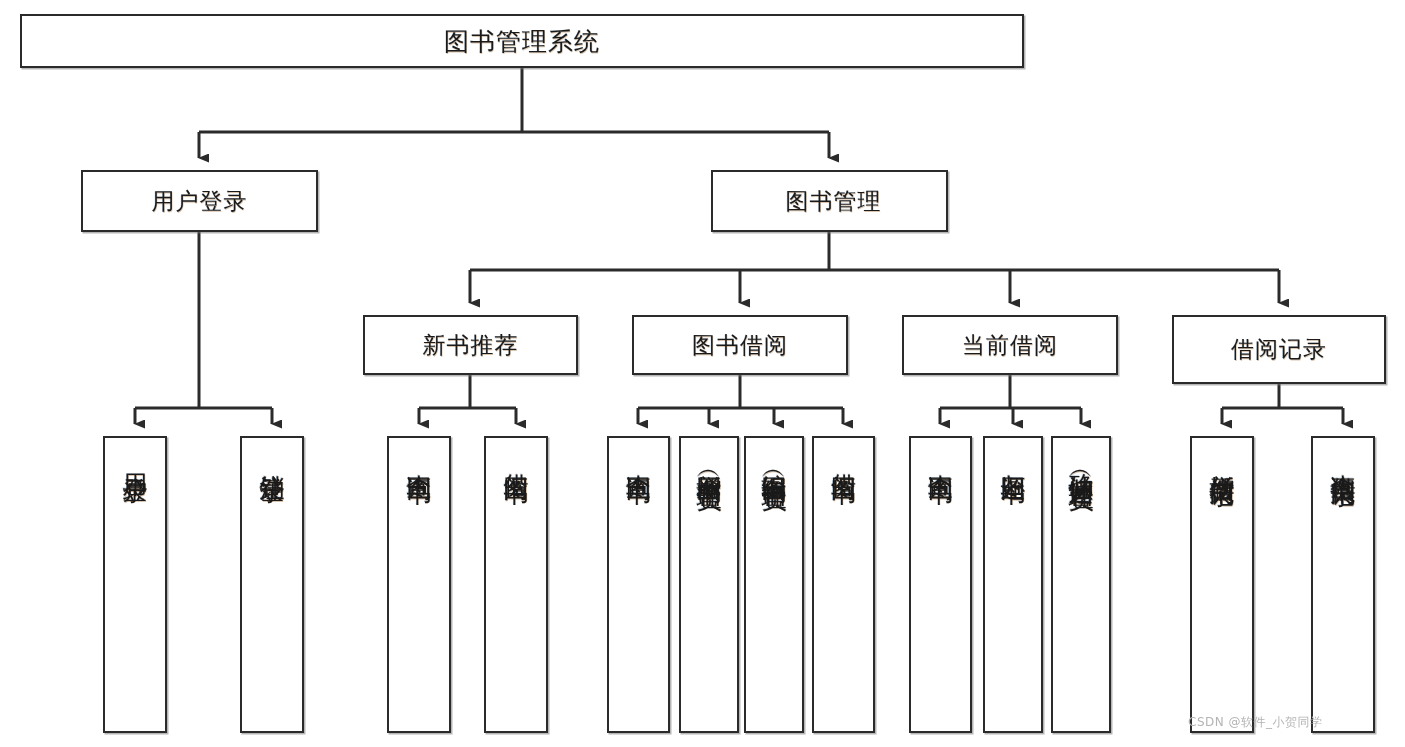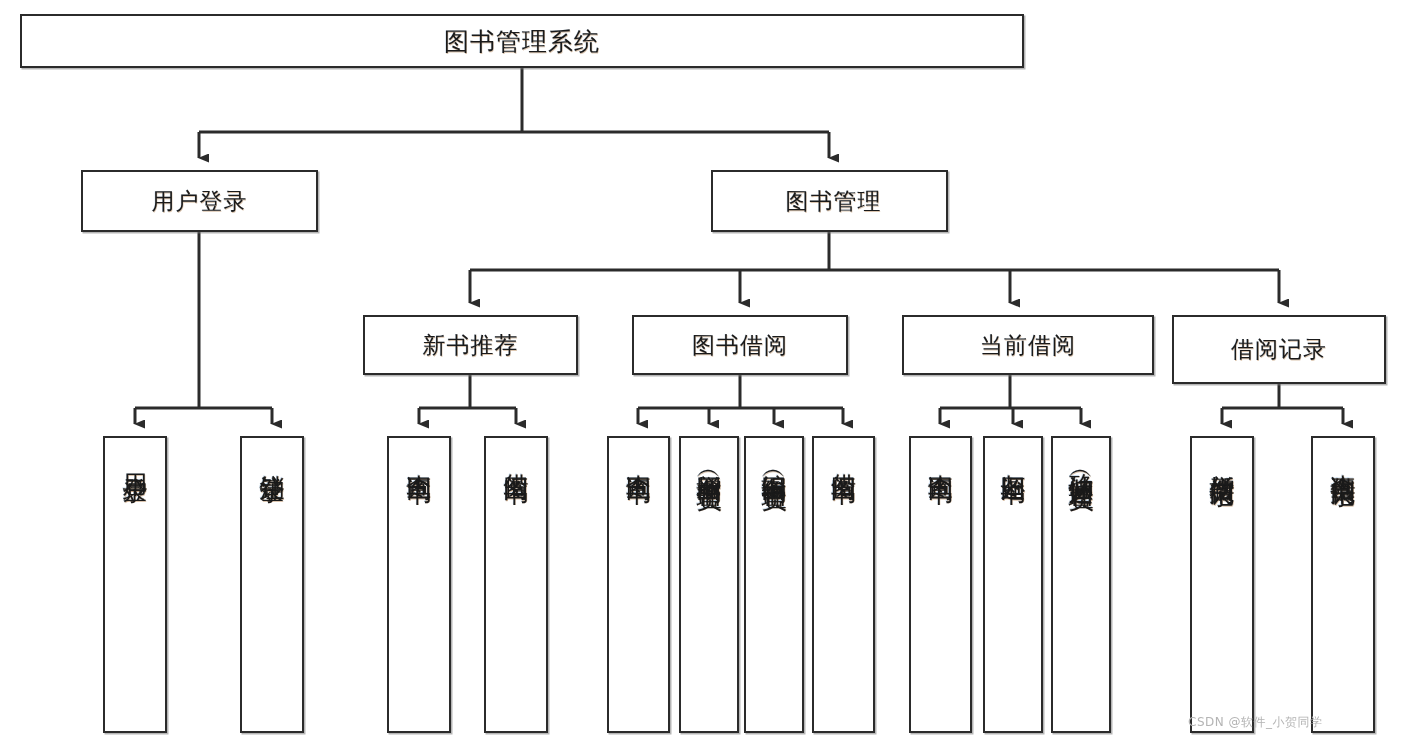--- a/index.html
+++ b/index.html
@@ -123,21 +123,21 @@
   <div class="node lvl1" style="left: 711px; top: 170px; width: 237px; height: 62px; padding-left: 8px;">
     <span class="label">图书管理</span>
   </div>
 
   <div class="node lvl2" style="left: 363px; top: 315px; width: 215px; height: 60px;">
     <span class="label">新书推荐</span>
   </div>
   <div class="node lvl2" style="left: 632px; top: 315px; width: 216px; height: 60px;">
     <span class="label">图书借阅</span>
   </div>
-  <div class="node lvl2" style="left: 902px; top: 315px; width: 252px; height: 60px;">
+  <div class="node lvl2" style="left: 902px; top: 315px; width: 216px; height: 60px;">
     <span class="label">当前借阅</span>
   </div>
   <div class="node lvl2" style="left: 1172px; top: 315px; width: 214px; height: 69px;">
     <span class="label">借阅记录</span>
   </div>
 
   <div class="node leaf" style="left: 103px; top: 436px; width: 64px; height: 297px;">
     <span class="label">用户登录</span>
   </div>
   <div class="node leaf" style="left: 240px; top: 436px; width: 64px; height: 297px;">

